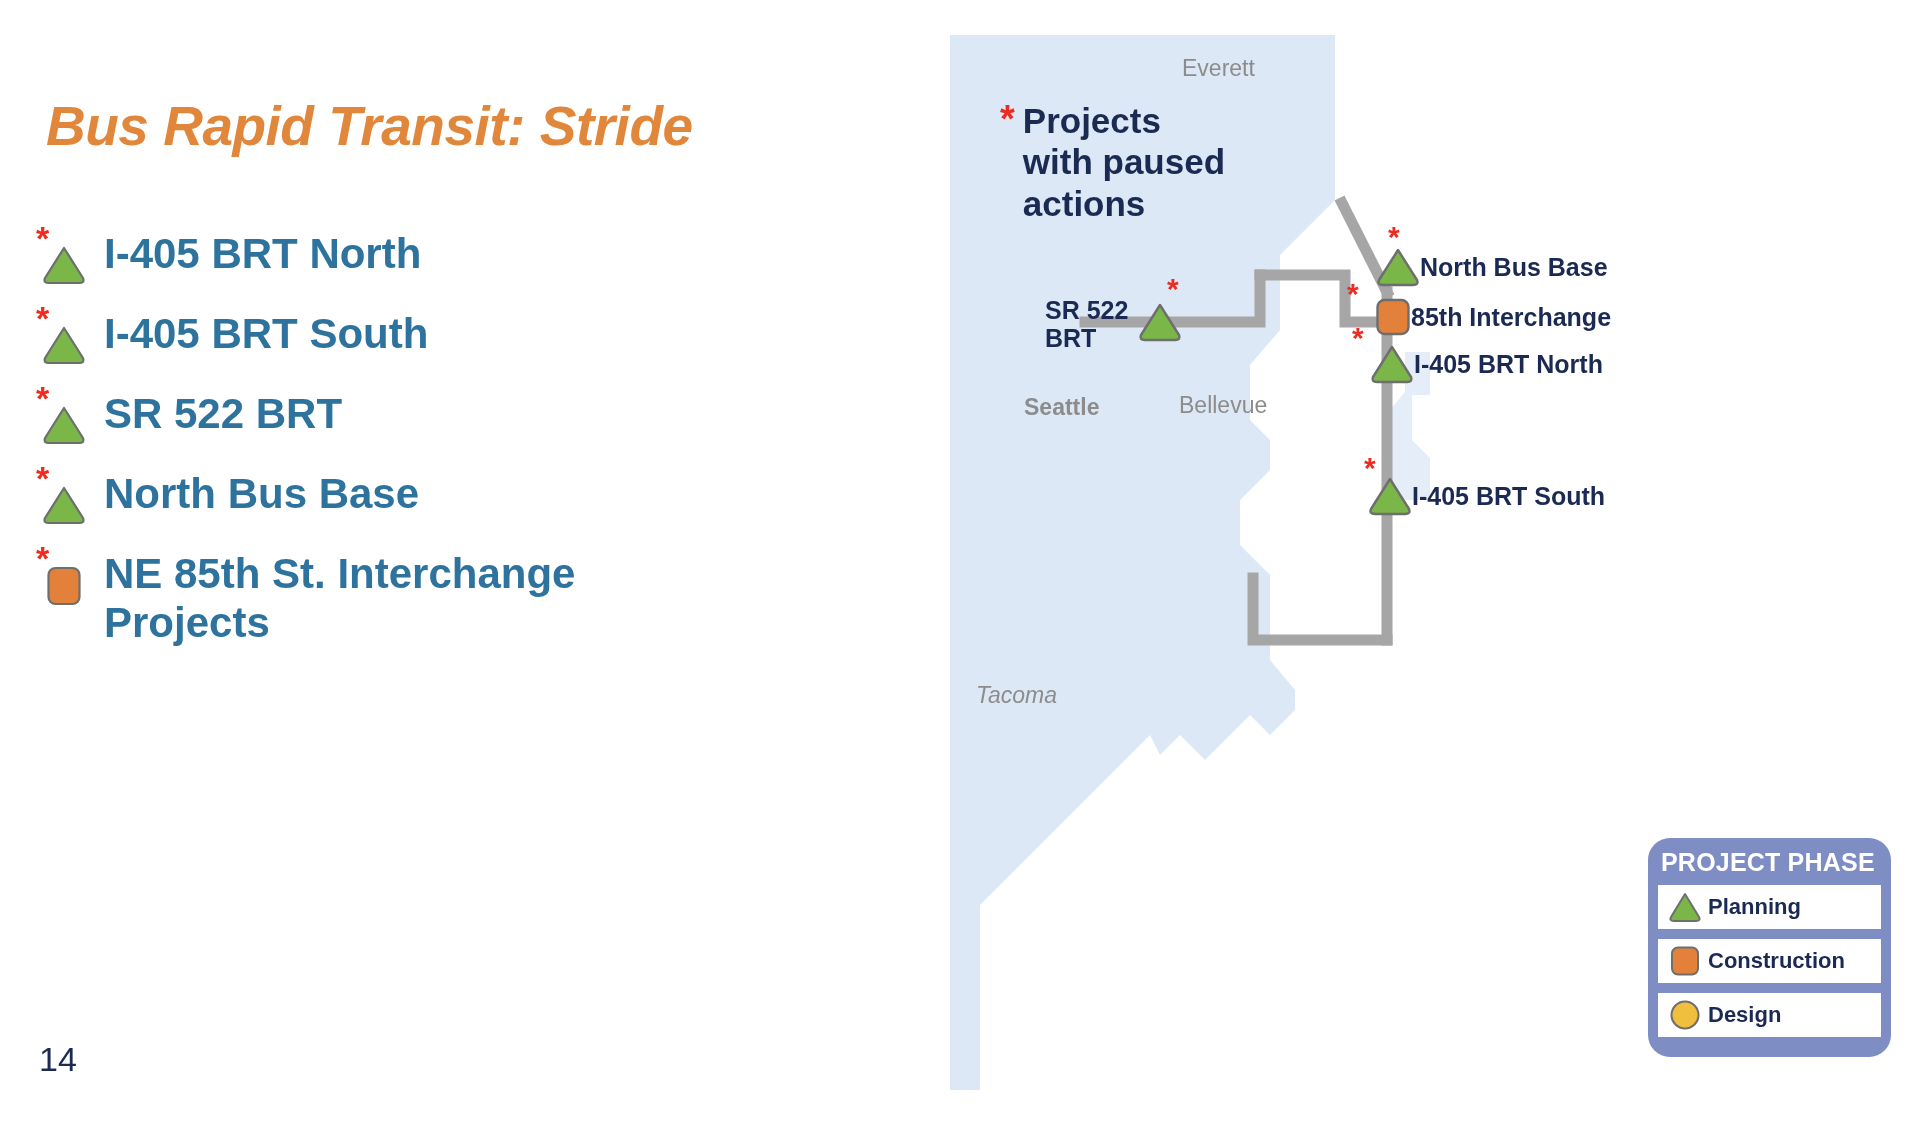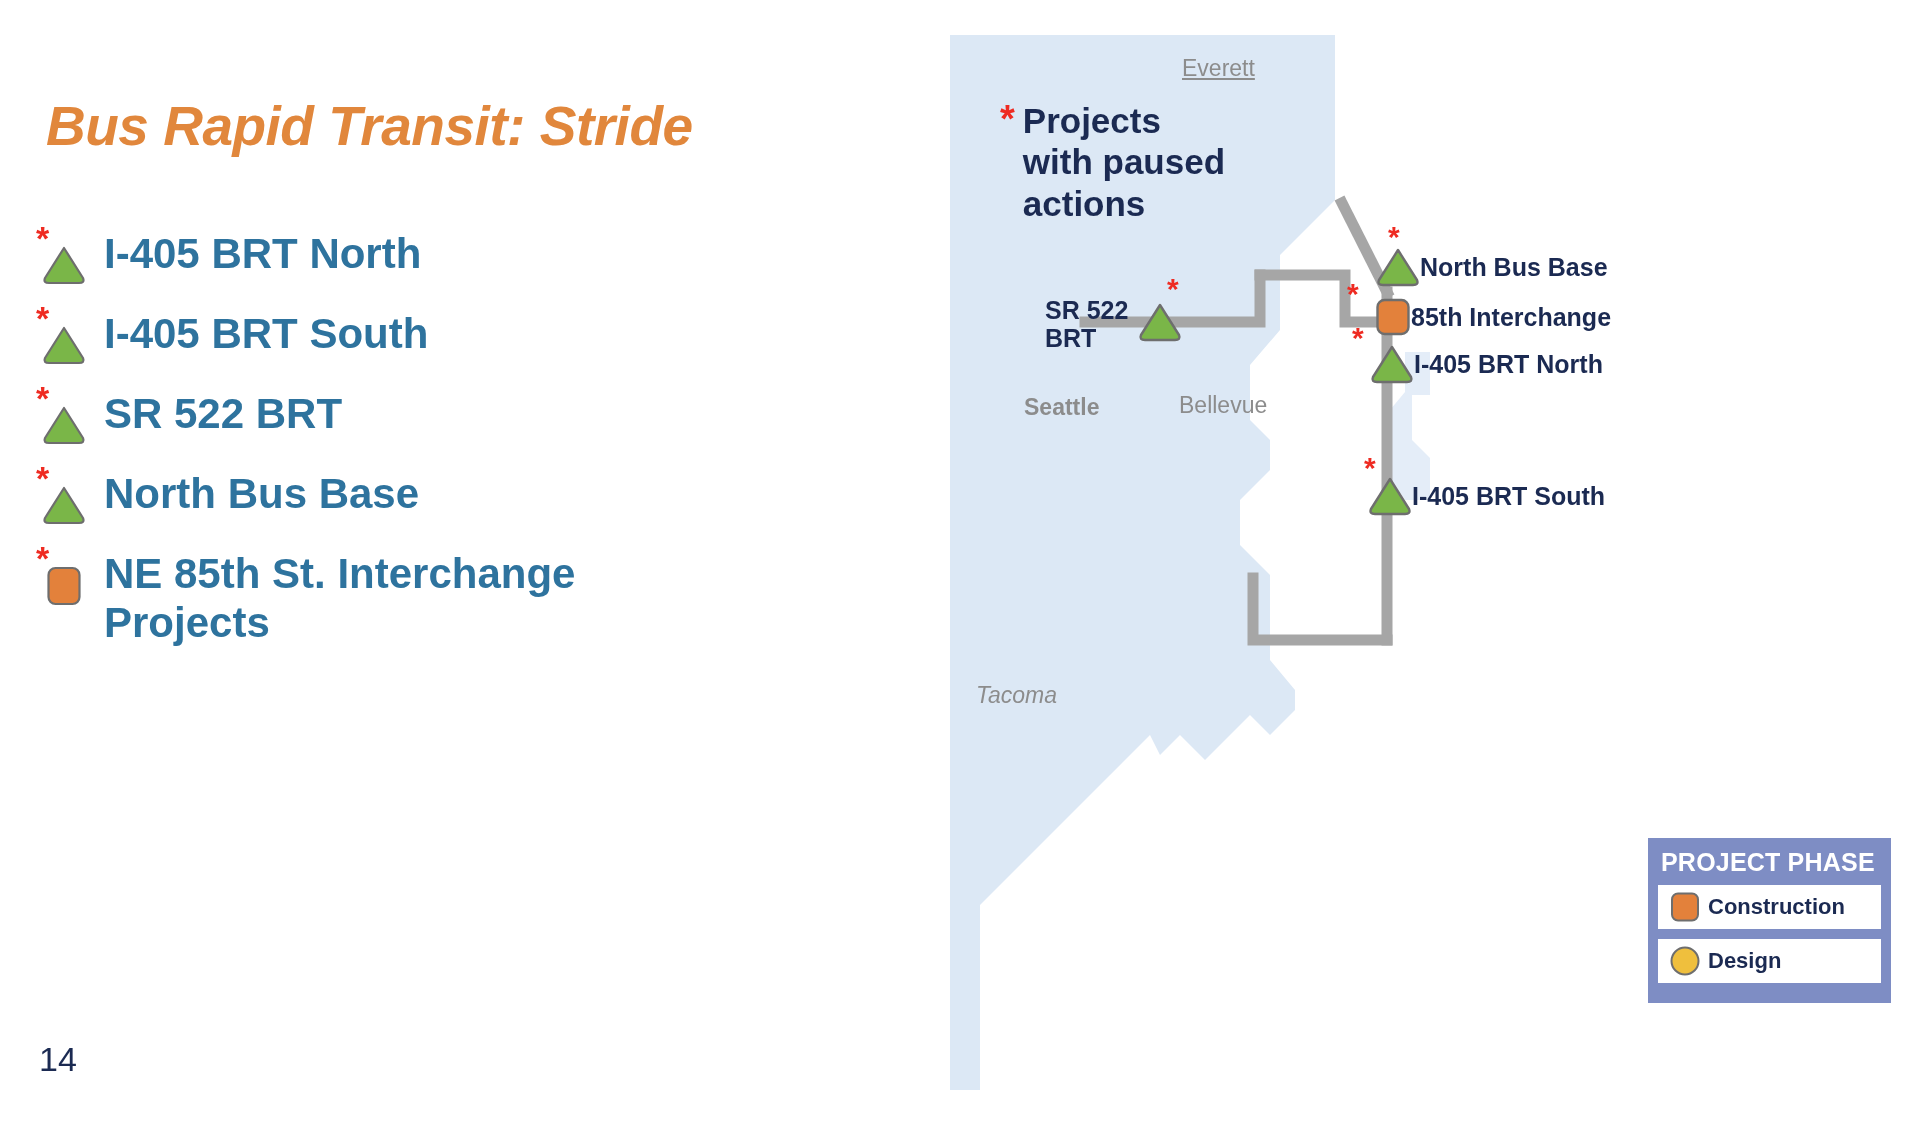--- a/index.html
+++ b/index.html
@@ -168,20 +168,21 @@
 
   
   #legend {
     position: absolute;
     left: 1648px;
     top: 838px;
     width: 243px;
     background: #7E8DC4;
     padding: 0 0 10px 0;
     box-sizing: border-box;
+    border-radius: 22px;
   }
   #legend-title {
     color: #ffffff;
     font-size: 25px;
     font-weight: bold;
     padding: 10px 0 8px 13px;
     letter-spacing: 0.2px;
   }
   .legend-row {
     background: #ffffff;
@@ -311,21 +312,21 @@
       <path d="M437,292 L437,640"></path>
 
       <path d="M437,322 L395,322 L395,275 L310,275"></path>
 
       <path d="M310,275 L310,322 L135,322"></path>
 
       <path d="M437,640 L303,640 L303,578"></path>
     </g>
   </svg>
 
-  <span class="city-label" style="left:232px; top:55px;text-decoration:underline;">Everett</span>
+  <span class="city-label" style="left:232px; top:55px;">Everett</span>
   <span class="city-label" style="left:74px; top:394px;font-weight:bold;">Seattle</span>
   <span class="city-label" style="left:229px; top:392px;text-align:right;">Bellevue</span>
   <span class="city-label" style="left:26px; top:682px;font-style:italic;">Tacoma</span>
 
   <div class="map-marker" style="left:426px; top:246px;">
     <span class="mk-star" style="left:12px; top:-24px;">*</span>
     <svg class="mk-shape" width="44" height="42" viewBox="0 0 44 42">
       <path d="M22 4 L41 34 Q43 39 37 39 L7 39 Q1 39 3 34 Z" fill="#7AB648" stroke="#6E6E6E" stroke-width="2.4" stroke-linejoin="round"></path>
     </svg>
     <span class="mk-label">North Bus Base</span>
@@ -365,20 +366,28 @@
 </div>
 
 <div class="paused-note">
   <span class="note-star">*</span>
   <span>Projects with paused actions</span>
 </div>
 
 <div id="legend">
   <div id="legend-title">PROJECT PHASE</div>
 
+  <div class="legend-row">
+    <span class="lg-shape">
+      <svg width="34" height="32" viewBox="0 0 34 32">
+        <path d="M17 3 L31 26 Q33 30 28 30 L6 30 Q1 30 3 26 Z" fill="#7AB648" stroke="#6E6E6E" stroke-width="2" stroke-linejoin="round"></path>
+      </svg>
+    </span>
+    <span class="lg-label">Planning</span>
+  </div>
 
   <div class="legend-row">
     <span class="lg-shape">
       <svg width="34" height="32" viewBox="0 0 34 32">
         <rect x="4" y="2.5" width="26" height="27" rx="6" ry="6" fill="#E3813B" stroke="#6E6E6E" stroke-width="2"></rect>
       </svg>
     </span>
     <span class="lg-label">Construction</span>
   </div>
 

